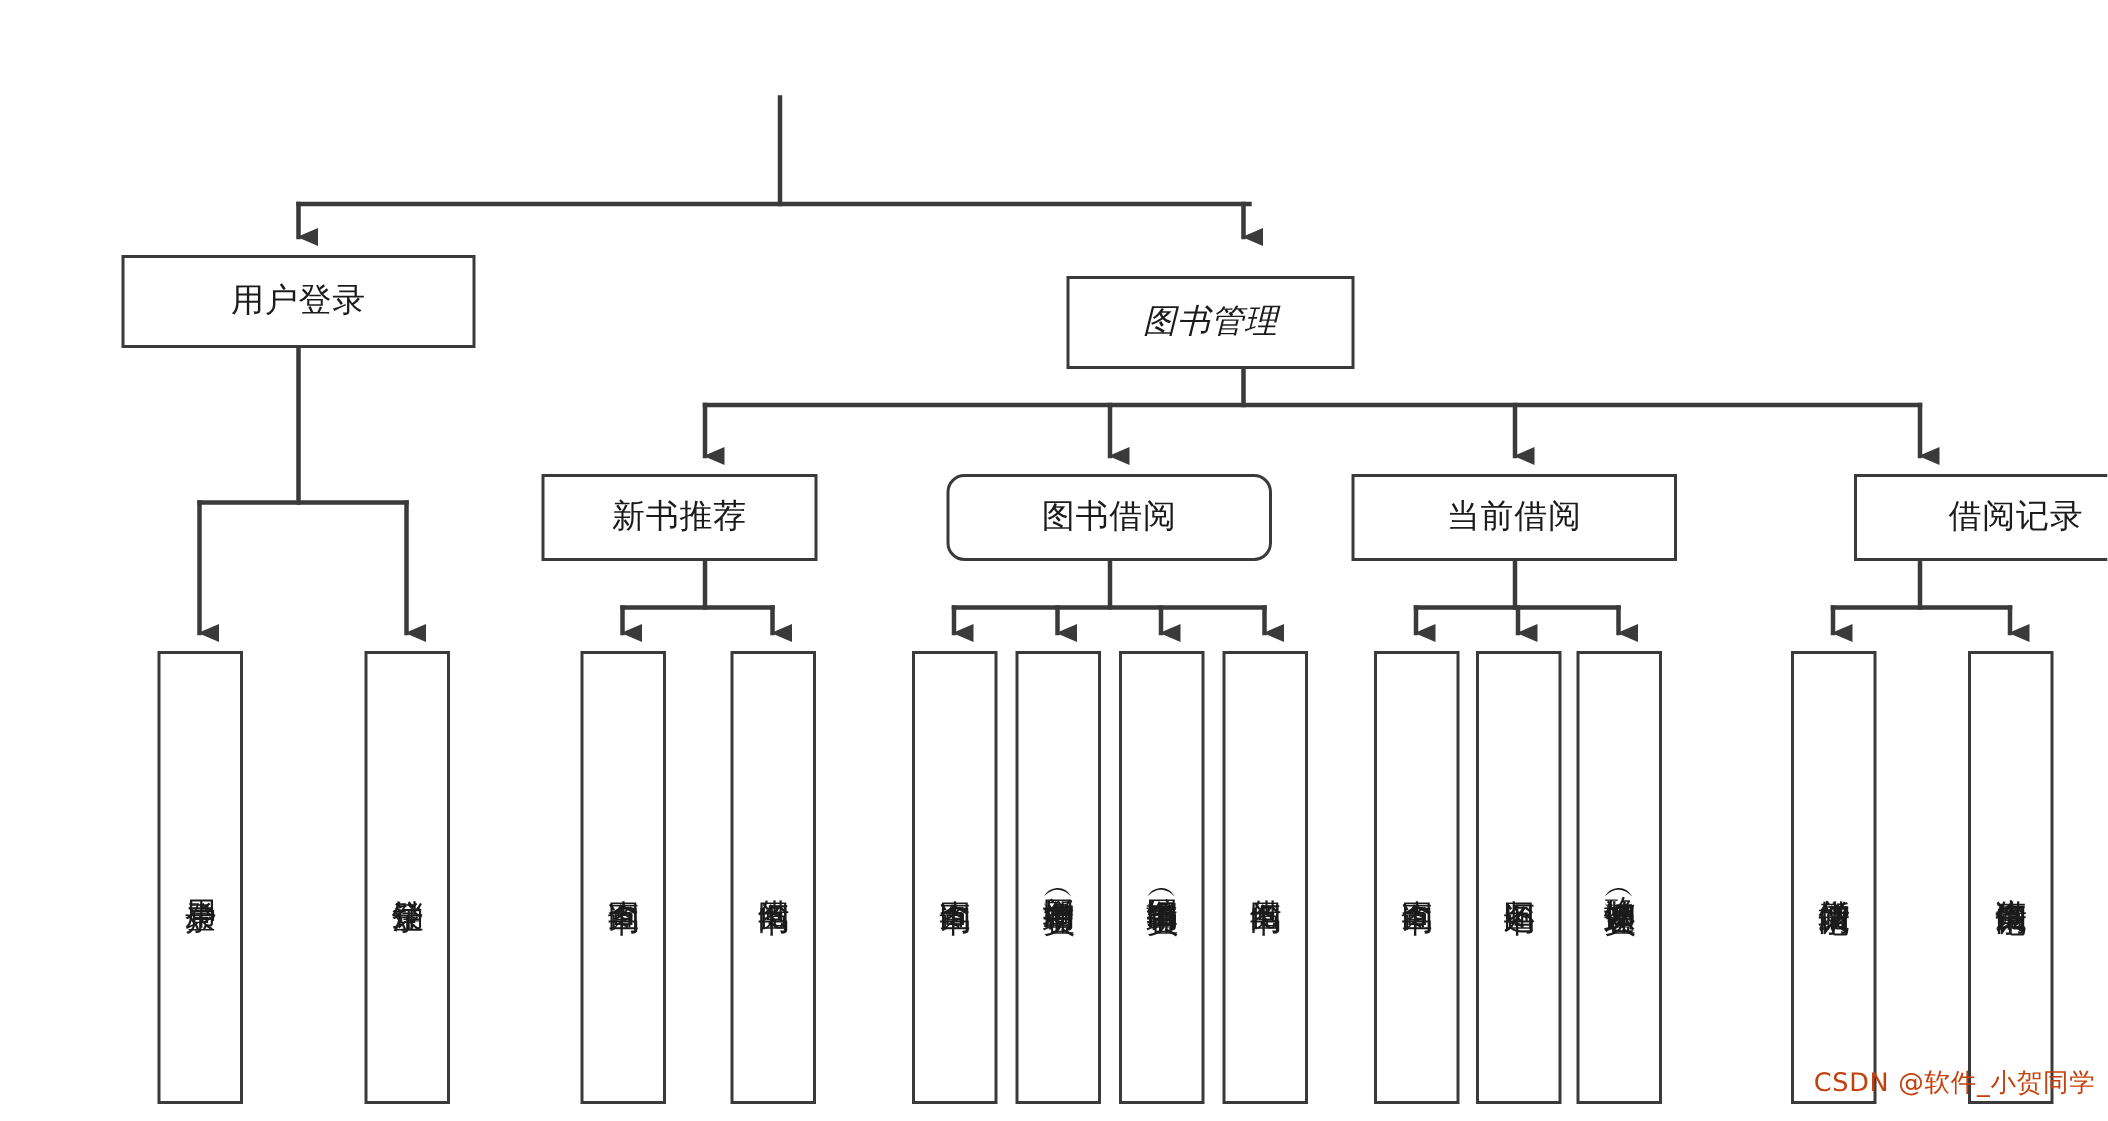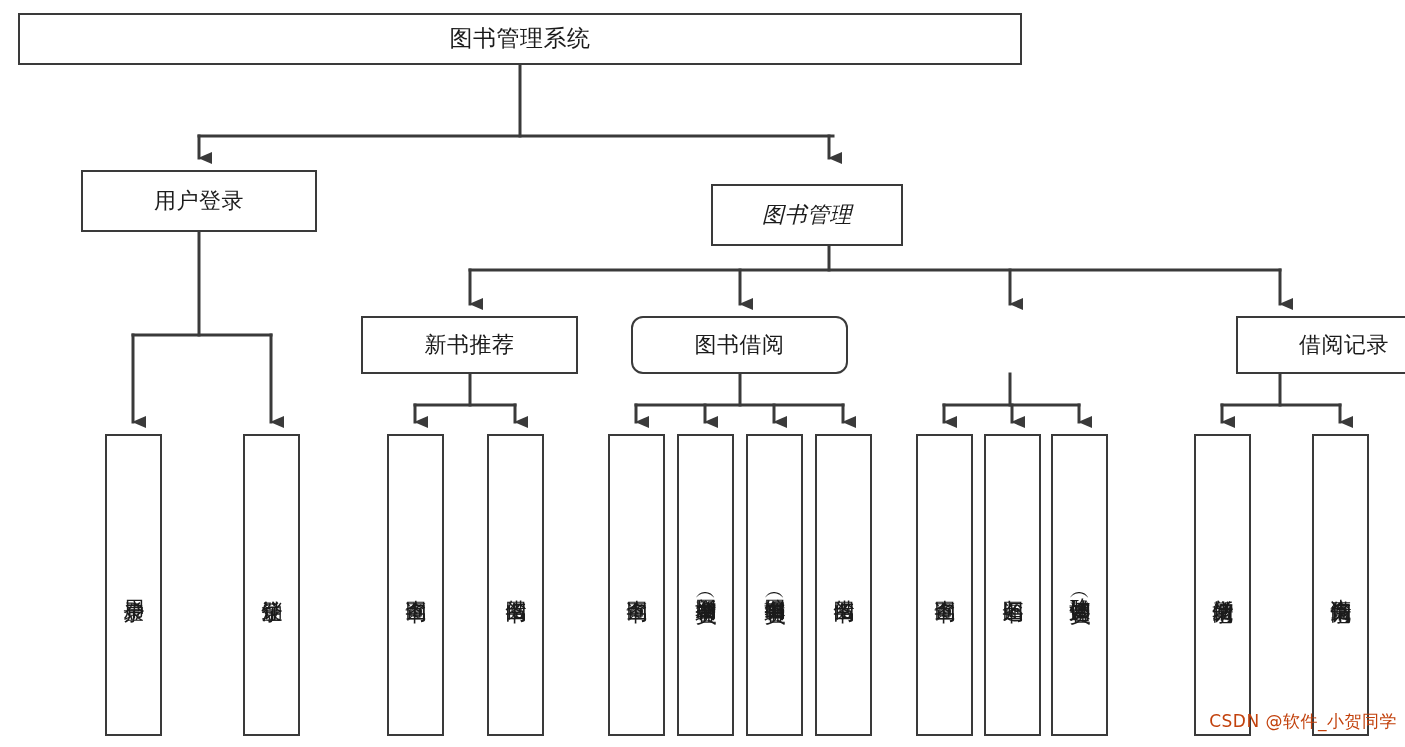--- a/index.html
+++ b/index.html
@@ -120,27 +120,27 @@
     </g>
 
     <g stroke="#3a3a3a" stroke-width="3" fill="none" stroke-linecap="square">
       <path d="M1280,374 L1280,405"></path>
       <path d="M1222,405 L1340,405"></path>
       <path d="M1222,405 L1222,422" marker-end="url(#arrow)"></path>
       <path d="M1340,405 L1340,422" marker-end="url(#arrow)"></path>
     </g>
   </svg>
 
-  <div class="node horiz root" style="left: 18px; top: 13px; width: 1004px; height: 52px;">图书管理系统</div>
 
   <div class="node horiz" style="left: 81px; top: 170px; width: 236px; height: 62px;">用户登录</div>
   <div class="node horiz" style="left: 711px; top: 184px; width: 192px; height: 62px; font-style: italic;">图书管理</div>
 
-  <div class="node horiz" style="left: 361px; top: 316px; width: 217px; height: 58px;">新书推荐</div>
+  <div class="node horiz" style="left: 361px; top: 316px; width: 184px; height: 58px;">新书推荐</div>
   <div class="node horiz" style="left: 631px; top: 316px; width: 217px; height: 58px; border-radius: 12px;">图书借阅</div>
+  <div class="node horiz" style="left: 901px; top: 316px; width: 217px; height: 58px;">当前借阅</div>
   <div class="node horiz" style="left: 1236px; top: 316px; width: 216px; height: 58px;">借阅记录</div>
 
   <div class="node vert" style="left: 105px; top: 434px; width: 57px; height: 302px;">用户登录</div>
   <div class="node vert" style="left: 243px; top: 434px; width: 57px; height: 302px;">注销登录</div>
   <div class="node vert" style="left: 387px; top: 434px; width: 57px; height: 302px;">查询图书</div>
   <div class="node vert" style="left: 487px; top: 434px; width: 57px; height: 302px;">借阅图书</div>
   <div class="node vert" style="left: 608px; top: 434px; width: 57px; height: 302px;">查询图书</div>
   <div class="node vert" style="left: 677px; top: 434px; width: 57px; height: 302px;">新增图书（管理员）</div>
   <div class="node vert" style="left: 746px; top: 434px; width: 57px; height: 302px;">编辑图书（管理员）</div>
   <div class="node vert" style="left: 815px; top: 434px; width: 57px; height: 302px;">借阅图书</div>

